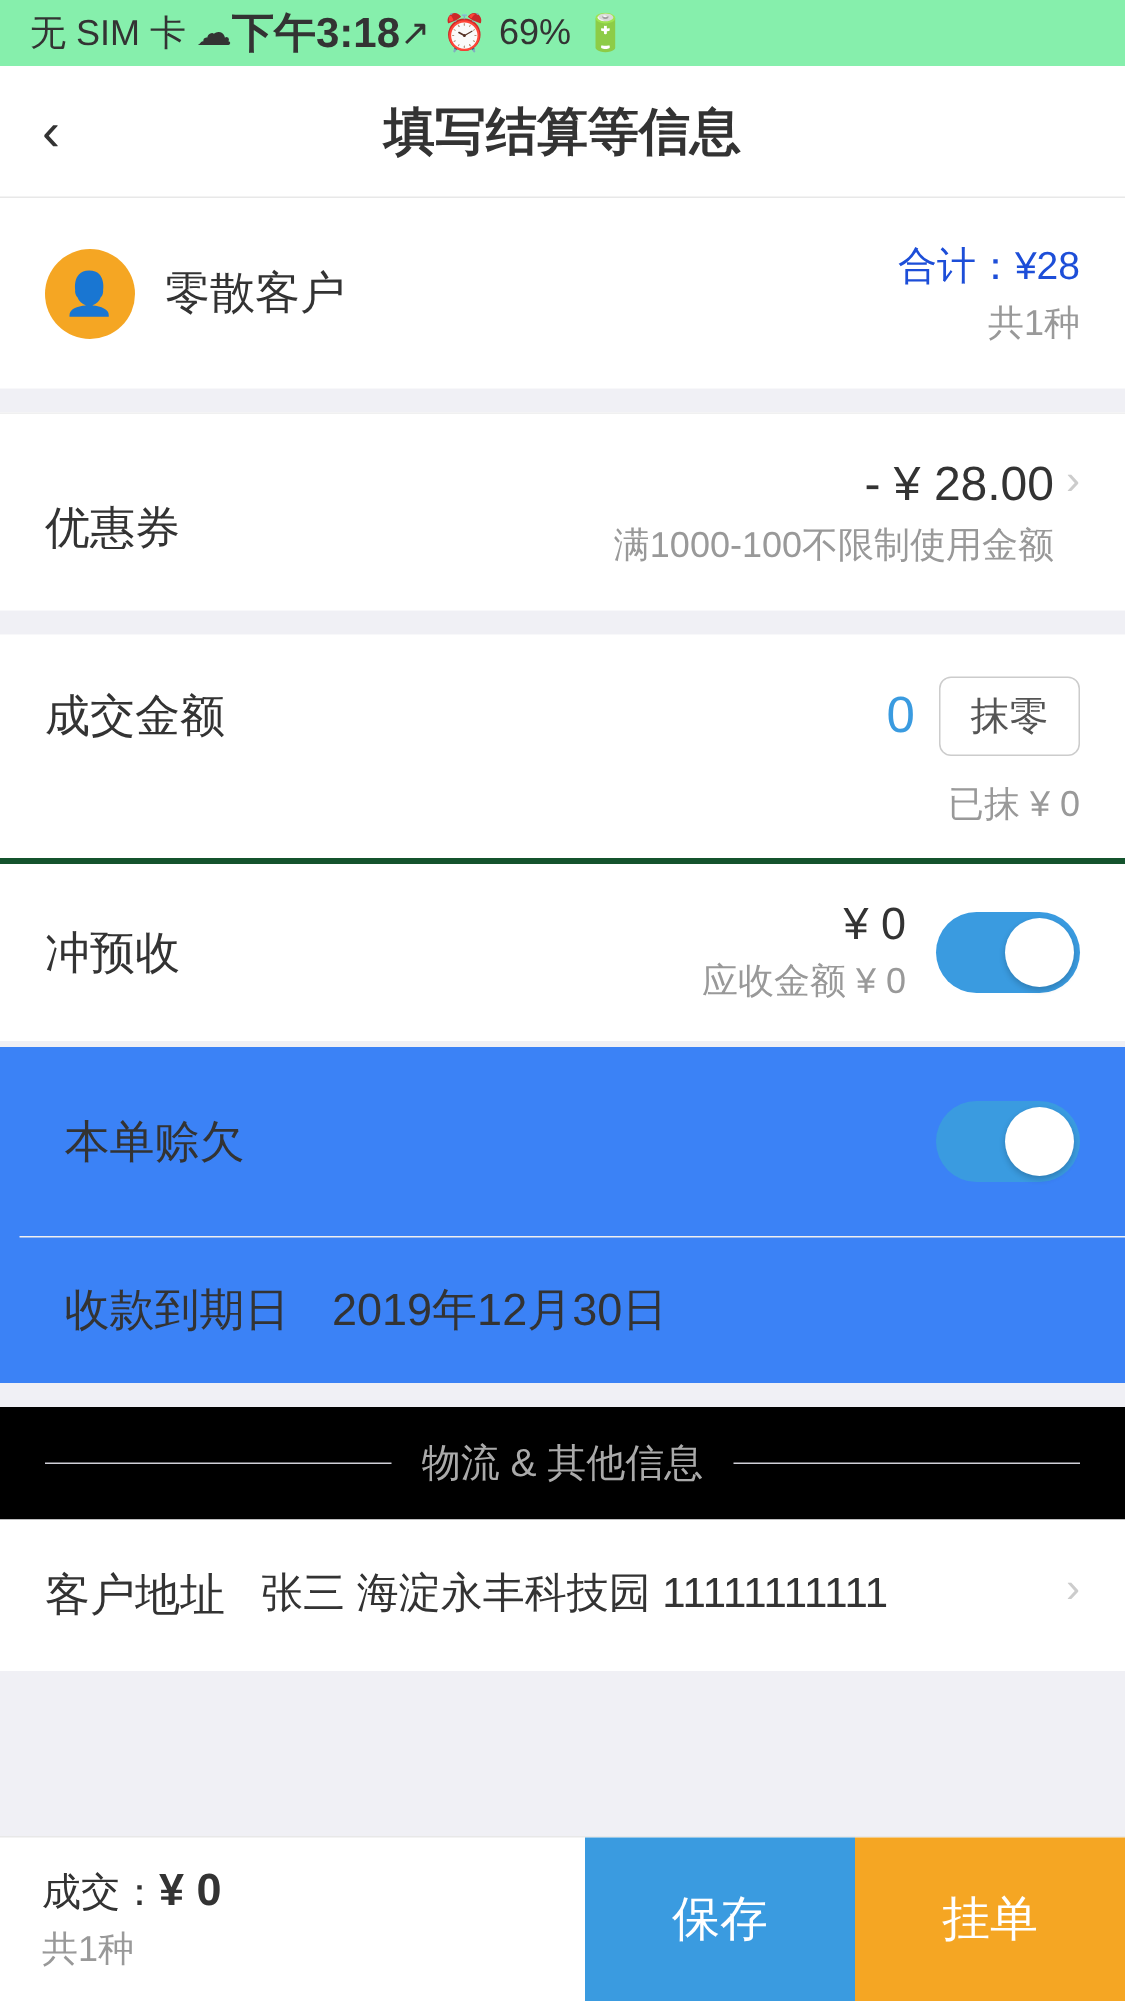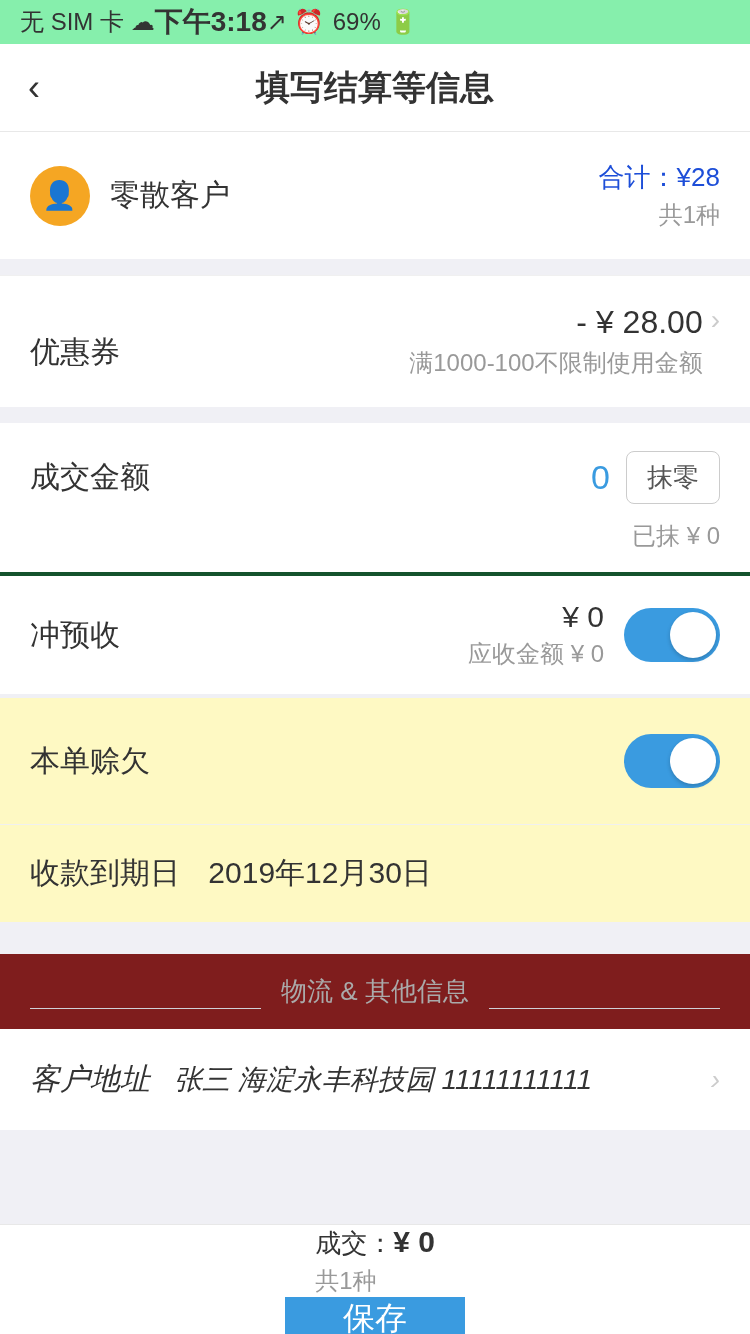--- a/index.html
+++ b/index.html
@@ -155,22 +155,23 @@
       width: 46px; height: 46px;
       background: #fff;
       border-radius: 50%;
       position: absolute;
       right: 4px;
       box-shadow: 0 2px 4px rgba(0,0,0,0.2);
     }
 
     
     .credit-section {
-      background: #fef9c3;
-      margin-bottom: 16px;
+      background: #3b82f6;
+      margin-bottom: 0;
+      padding-left: 13px;
     }
     .credit-row {
       display: flex;
       align-items: center;
       justify-content: space-between;
       padding: 36px 30px;
     }
     .credit-label { font-size: 30px; color: #333; }
 
     
@@ -183,59 +184,56 @@
     .due-date-row span { margin-right: 20px; }
 
     
     .section-divider {
       background: #f0f0f5;
       height: 16px;
     }
 
     
     .logistics-header {
-      background: #7f1d1d;
-      display: flex;
-      align-items: flex-end;
+      background: #000000;
+      display: flex;
+      align-items: center;
       justify-content: center;
       padding: 20px 30px;
       gap: 20px;
       margin-bottom: 0;
     }
     .logistics-line {
       flex: 1;
       height: 1px;
       background: #d0d0d8;
     }
     .logistics-text { font-size: 26px; color: #aaa; white-space: nowrap; }
 
     
     .address-row {
       display: flex;
-      align-items: center;
       justify-content: space-between;
       padding: 30px 30px;
       background: #fff;
-      font-style: italic;
     }
     .address-label { font-size: 30px; color: #333; flex-shrink: 0; margin-right: 24px; }
     .address-value { font-size: 28px; color: #333; flex: 1; }
     .address-chevron { color: #ccc; font-size: 28px; margin-left: 8px; }
 
     
     .bottom-bar {
       position: fixed;
       bottom: 0; left: 0;
       width: 750px;
       height: 110px;
       background: #fff;
       display: flex;
       align-items: center;
       border-top: 1px solid #e8e8e8;
-      flex-direction: column;
     }
     .bottom-info {
       flex: 1;
       padding: 0 28px;
     }
     .bottom-deal { font-size: 26px; color: #333; }
     .bottom-deal strong { font-size: 30px; }
     .bottom-count { font-size: 24px; color: #999; margin-top: 4px; }
     .bottom-btn {
       width: 180px;

